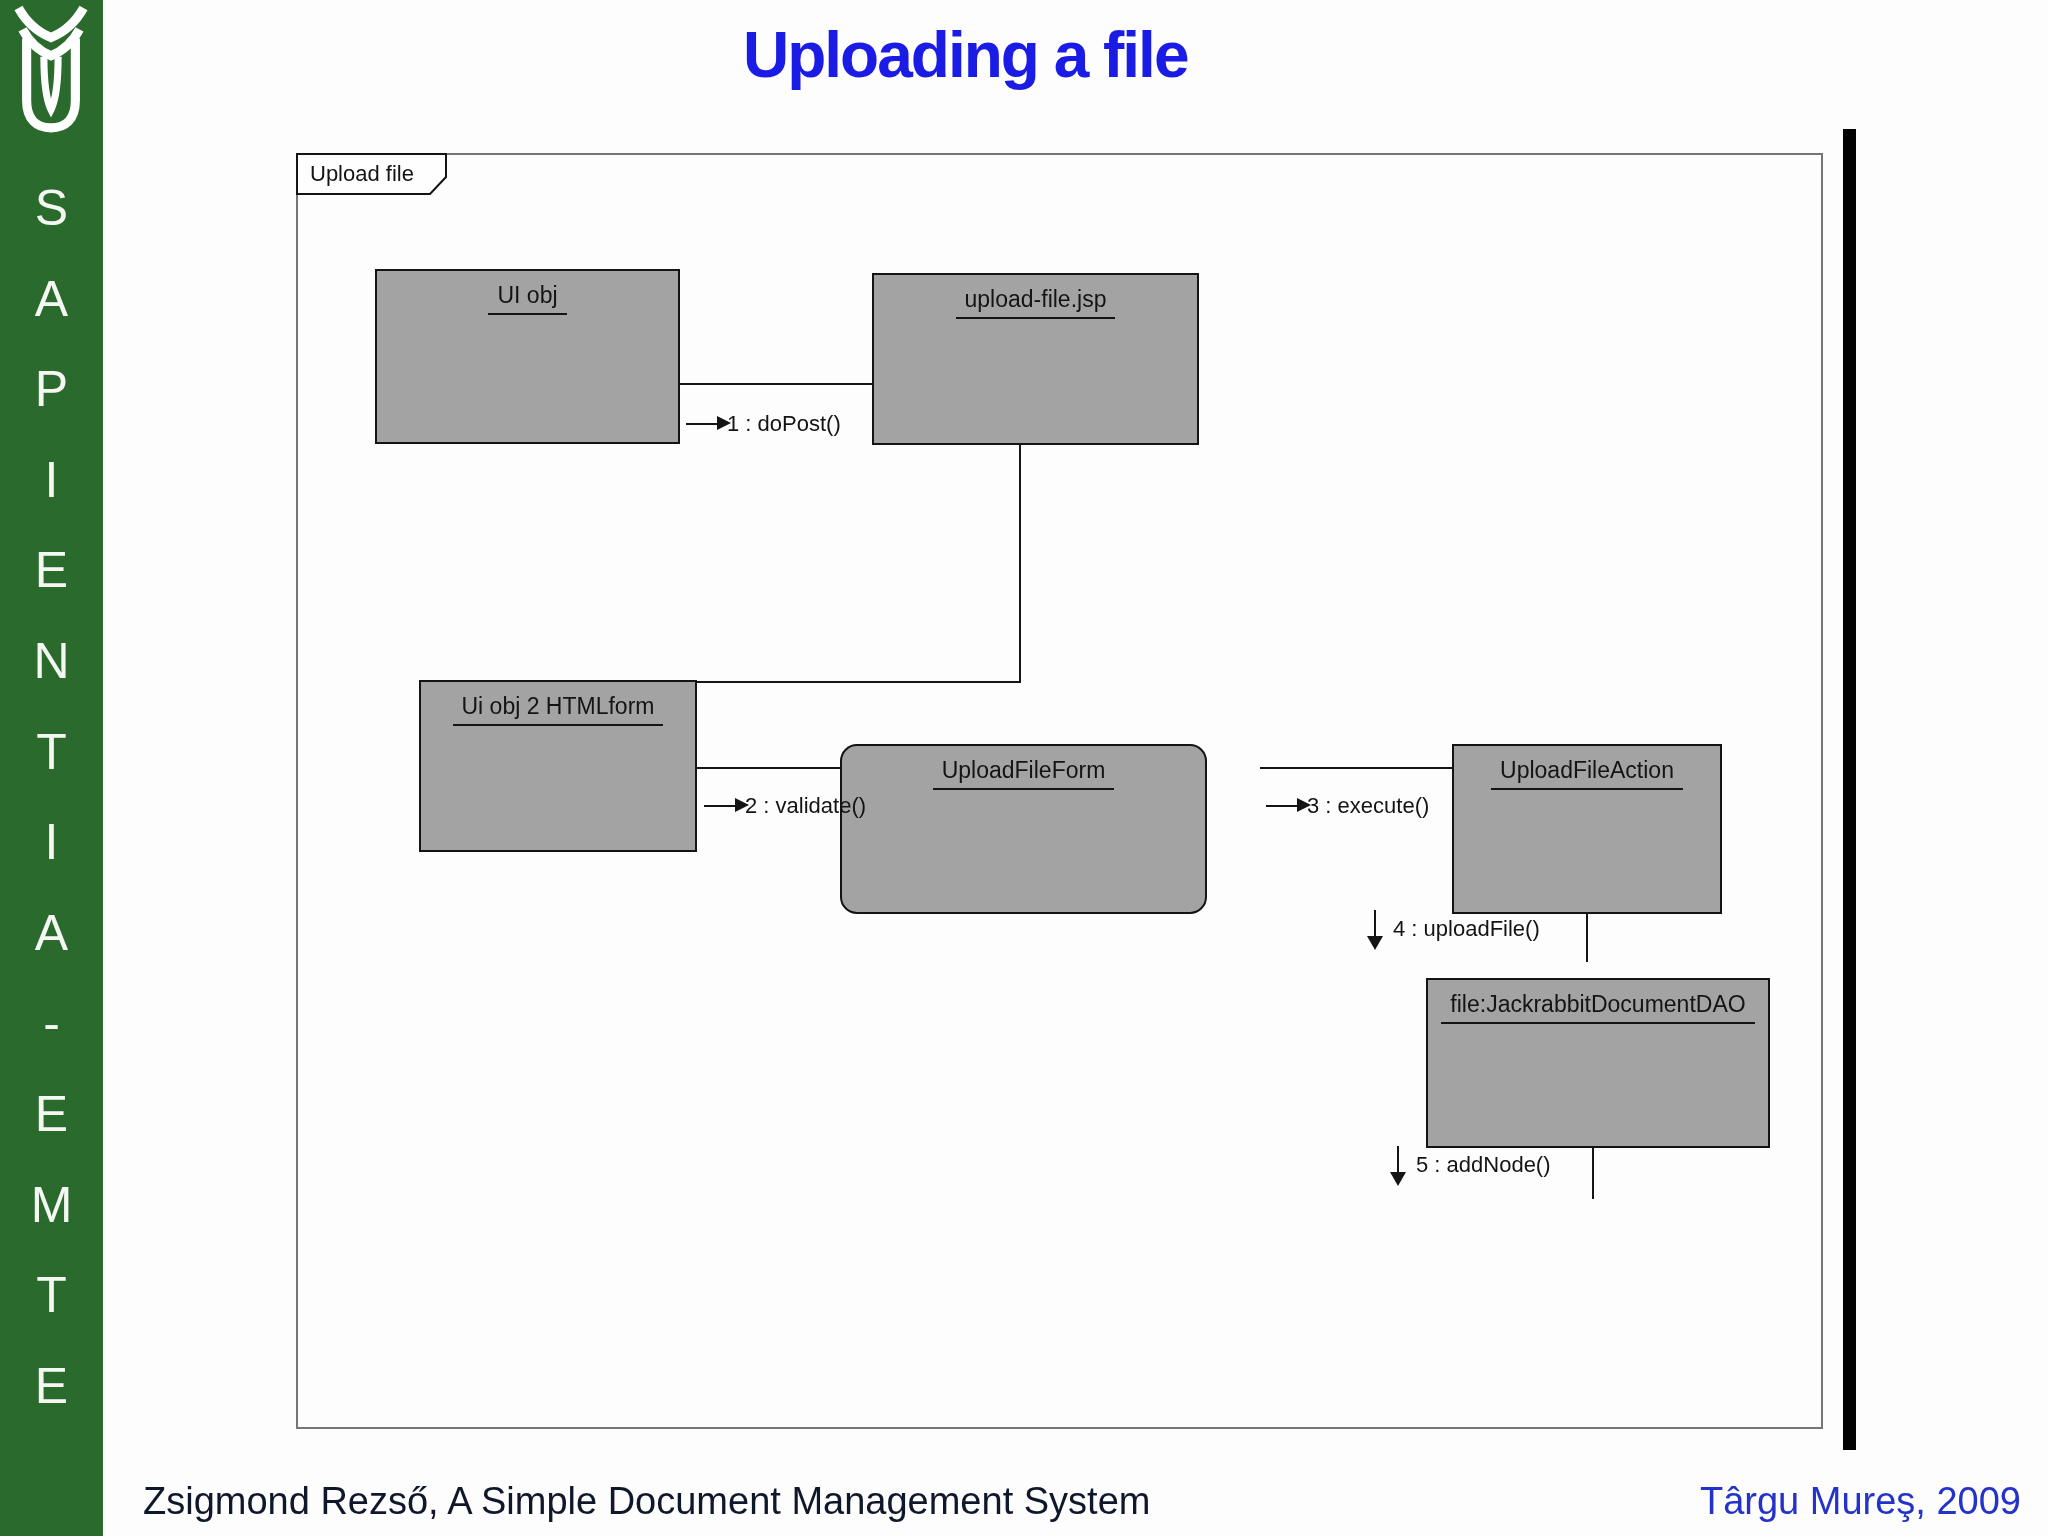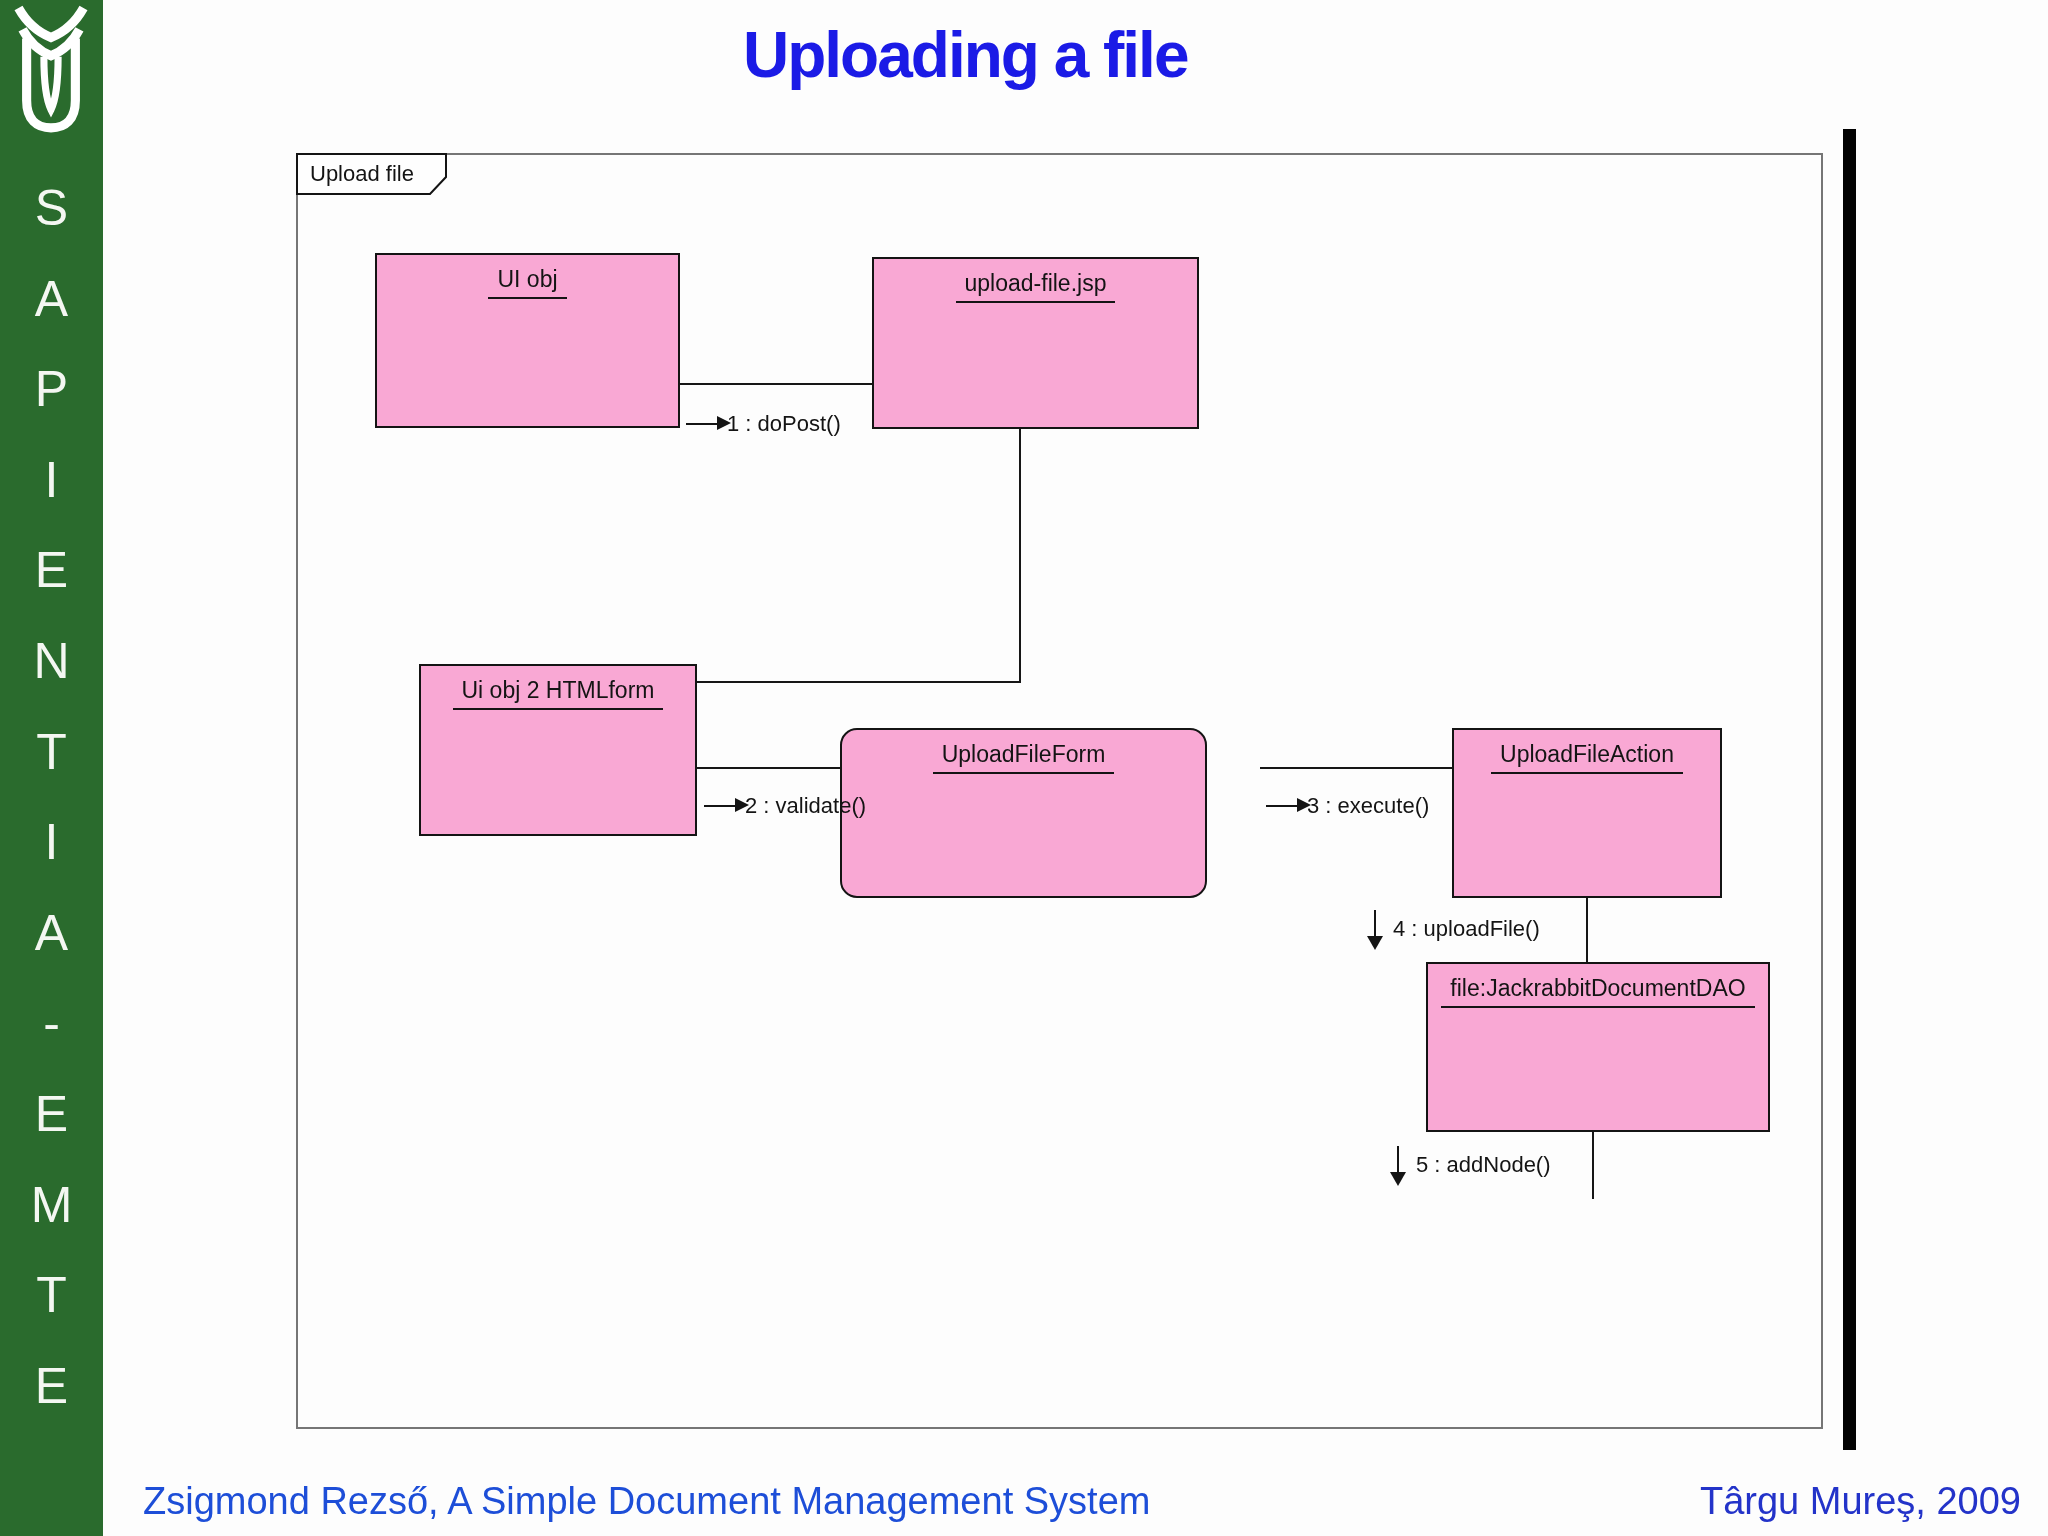--- a/index.html
+++ b/index.html
@@ -10,34 +10,34 @@
   
   .sidebar { position:absolute; left:0; top:0; width:103px; height:1536px; background:#2a6b2d; }
   .logo { position:absolute; left:12px; top:2px; }
   .sidebar-letters { position:absolute; left:0; top:183px; width:103px; height:1228px;
                      display:flex; flex-direction:column; justify-content:space-between;
                      align-items:center; color:#f4f7f2; font-size:50px; line-height:1; }
 
   
   .title { position:absolute; left:743px; top:18px; font-size:64px; font-weight:bold;
            color:#1b1be6; letter-spacing:-2px; white-space:nowrap; }
-  .footer-left  { position:absolute; left:143px; top:1480px; font-size:38px; color:#1d4ed8; white-space:nowrap; }
+  .footer-left  { position:absolute; left:143px; top:1480px; font-size:38px; color:#0f172a; white-space:nowrap; }
   .footer-right { position:absolute; right:27px; top:1480px; font-size:38px; color:#2333c9; white-space:nowrap; }
 
   
   .black-bar { position:absolute; left:1843px; top:129px; width:13px; height:1321px; background:#020202; }
 
   
   .frame { position:absolute; left:296px; top:153px; width:1527px; height:1276px;
            border:2px solid #767676; background:transparent; }
   .frame-tab { position:absolute; left:296px; top:153px; width:152px; height:43px; }
   .frame-tab-label { position:absolute; left:310px; top:161px; font-size:22px; color:#141414; white-space:nowrap;text-align:center; }
 
   
-  .obj-box { position:absolute; background:#f9a8d4; border:2px solid #141414; }
+  .obj-box { position:absolute; background:#a3a3a3; border:2px solid #141414;margin-top:16px; }
   .obj-label { position:absolute; top:11px; left:0; width:100%; text-align:center; }
   .obj-label span { display:inline-block; border-bottom:2px solid #141414; padding:0 9px 4px;
                     font-size:23px; color:#141414; white-space:nowrap; }
 
   
   .hline, .vline { position:absolute; background:#161616; }
 
   
   .msg { position:absolute; display:flex; align-items:center; gap:9px;
          font-size:22px; color:#141414; white-space:nowrap; }

